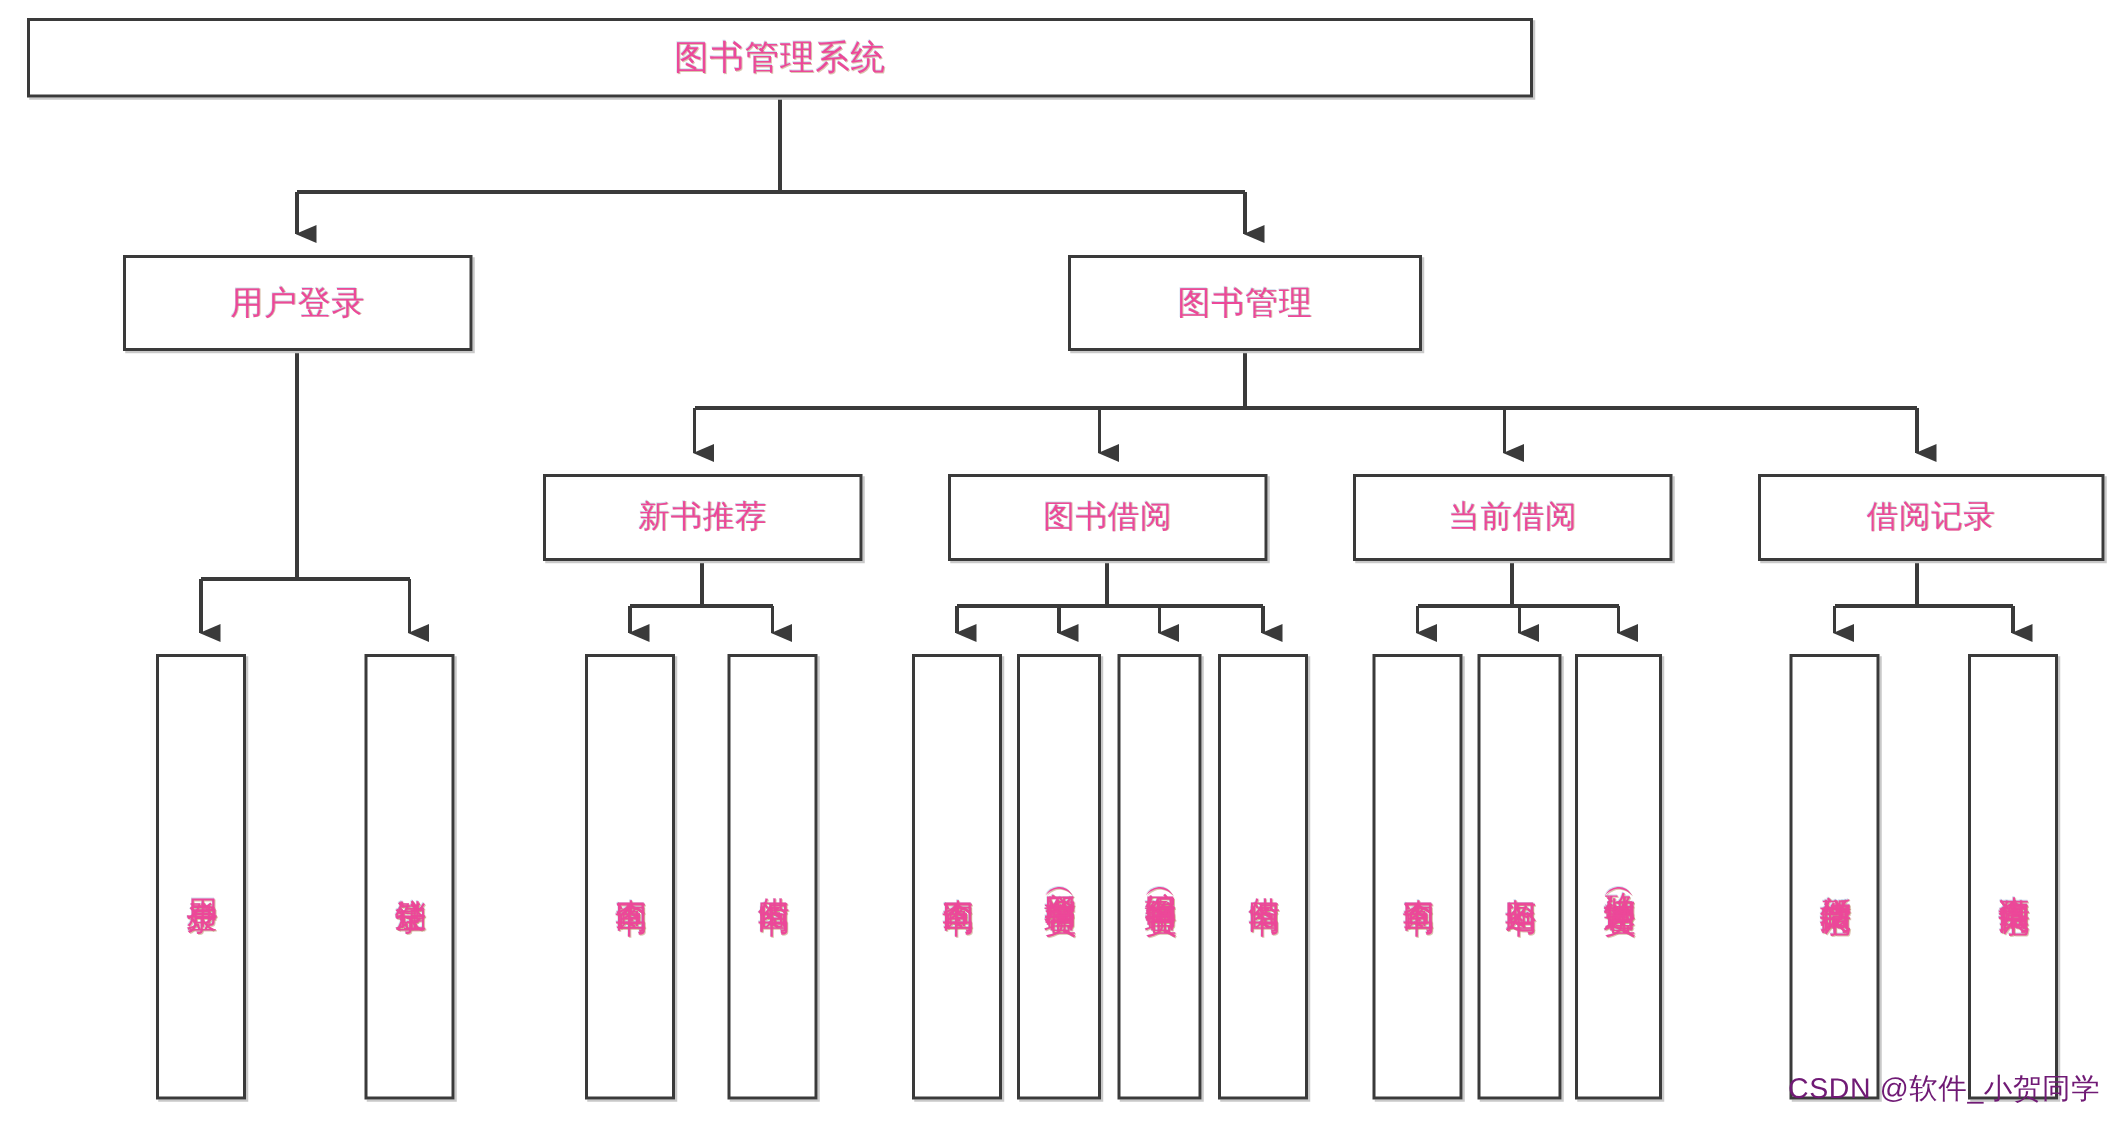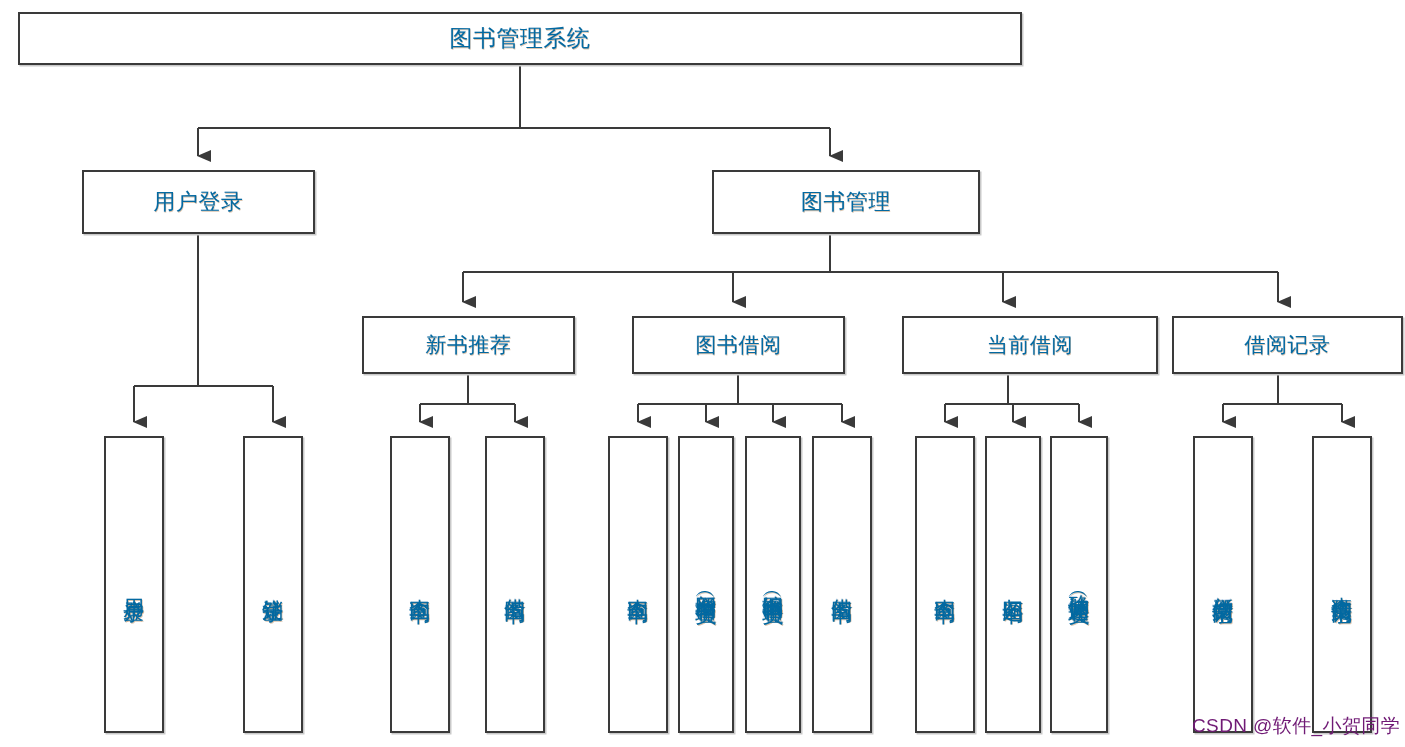--- a/index.html
+++ b/index.html
@@ -30,21 +30,21 @@
     position: absolute;
     box-sizing: border-box;
     background: #ffffff;
     border: 2px solid #3a3a3a;
     display: flex;
     align-items: center;
     justify-content: center;
     box-shadow: 1.5px 1.5px 0 0 #c9c9c9;
   }
   .node-label {
-    color: #0369a1;
+    color: #ec4899;
     font-size: 22px;
     line-height: 1.15;
     letter-spacing: 0.5px;
     white-space: nowrap;
     text-shadow: 0.6px 0.6px 0 rgba(190,150,110,0.55), -0.4px -0.4px 0 rgba(150,185,220,0.45);
   }
   .node.root .node-label { font-size: 23px; }
   .node.level2 .node-label { font-size: 22px; }
   .node.level3 .node-label { font-size: 21px; }
   .node.leaf {
@@ -116,31 +116,31 @@
       </g>
   </svg>
 
   <div class="node root" style="left:18px; top:12px; width:1004px; height:53px;">
     <span class="node-label">图书管理系统</span>
   </div>
 
   <div class="node level2" style="left:82px; top:170px; width:233px; height:64px;">
     <span class="node-label">用户登录</span>
   </div>
-  <div class="node level2" style="left:712px; top:170px; width:268px; height:64px;">
+  <div class="node level2" style="left:712px; top:170px; width:236px; height:64px;">
     <span class="node-label">图书管理</span>
   </div>
 
   <div class="node level3" style="left:362px; top:316px; width:213px; height:58px;">
     <span class="node-label">新书推荐</span>
   </div>
   <div class="node level3" style="left:632px; top:316px; width:213px; height:58px;">
     <span class="node-label">图书借阅</span>
   </div>
-  <div class="node level3" style="left:902px; top:316px; width:256px; height:58px;">
+  <div class="node level3" style="left:902px; top:316px; width:213px; height:58px;">
     <span class="node-label">当前借阅</span>
   </div>
   <div class="node level3" style="left:1172px; top:316px; width:231px; height:58px;">
     <span class="node-label">借阅记录</span>
   </div>
 
   <div class="node leaf" style="left:104px; top:436px; width:60px; height:297px;">
     <span class="node-label">用户登录</span>
   </div>
   <div class="node leaf" style="left:243px; top:436px; width:60px; height:297px;">

